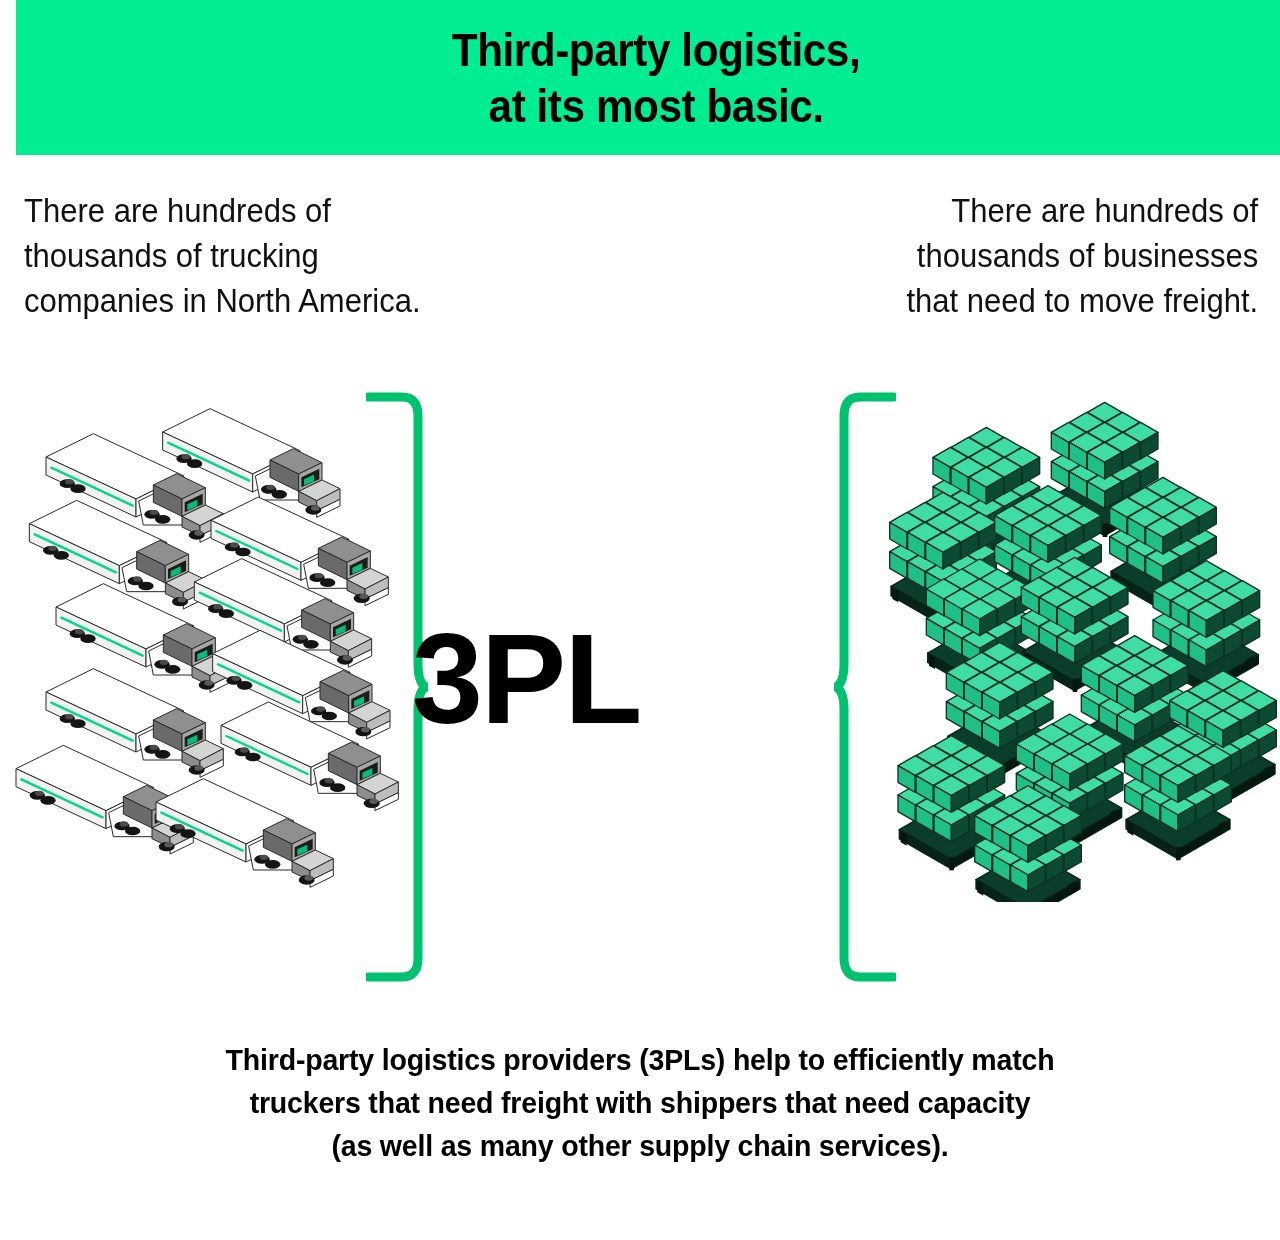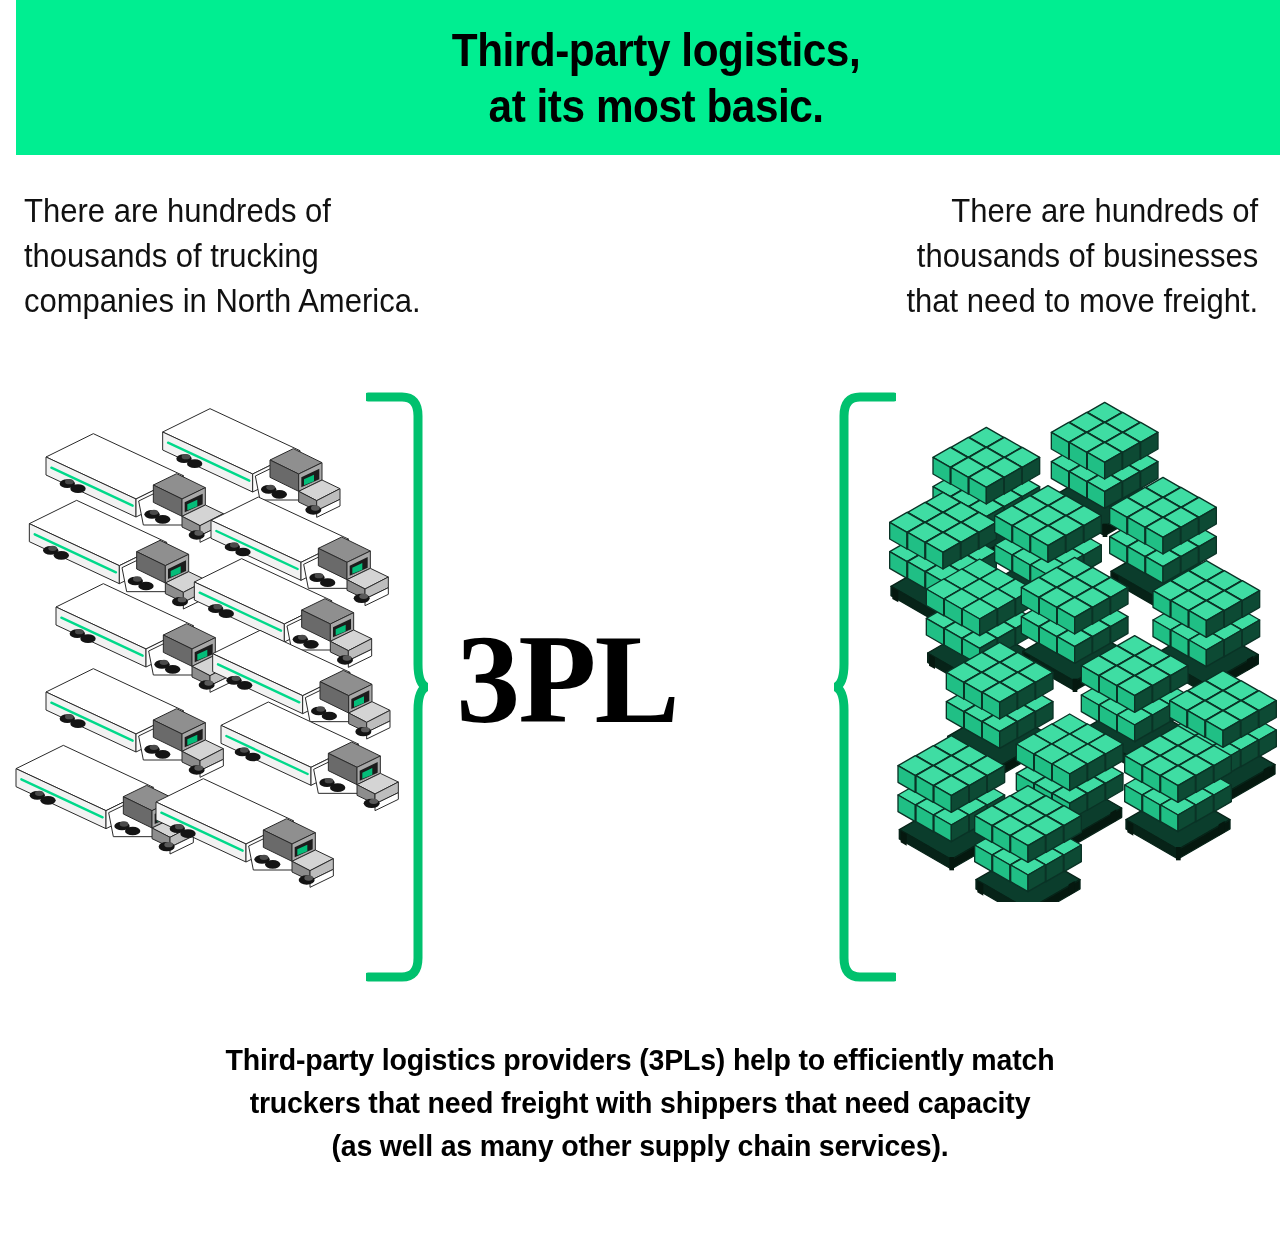--- a/index.html
+++ b/index.html
@@ -67,27 +67,26 @@
     transform-origin: right center;
   }
 
   
   #center-label {
     position: absolute;
     left: 0;
     top: 615px;
     width: 1052px;
     text-align: center;
-    font-family: Liberation Serif, serif;
+    font-family: Liberation Sans, sans-serif;
     font-weight: bold;
     font-size: 128px;
     line-height: 128px;
     letter-spacing: -2px;
     color: #000000;
-    padding-left: 41px;
   }
 
   
   .brace {
     position: absolute;
     top: 392px;
     width: 62px;
     height: 590px;
   }
   #brace-left  { left: 366px; }

